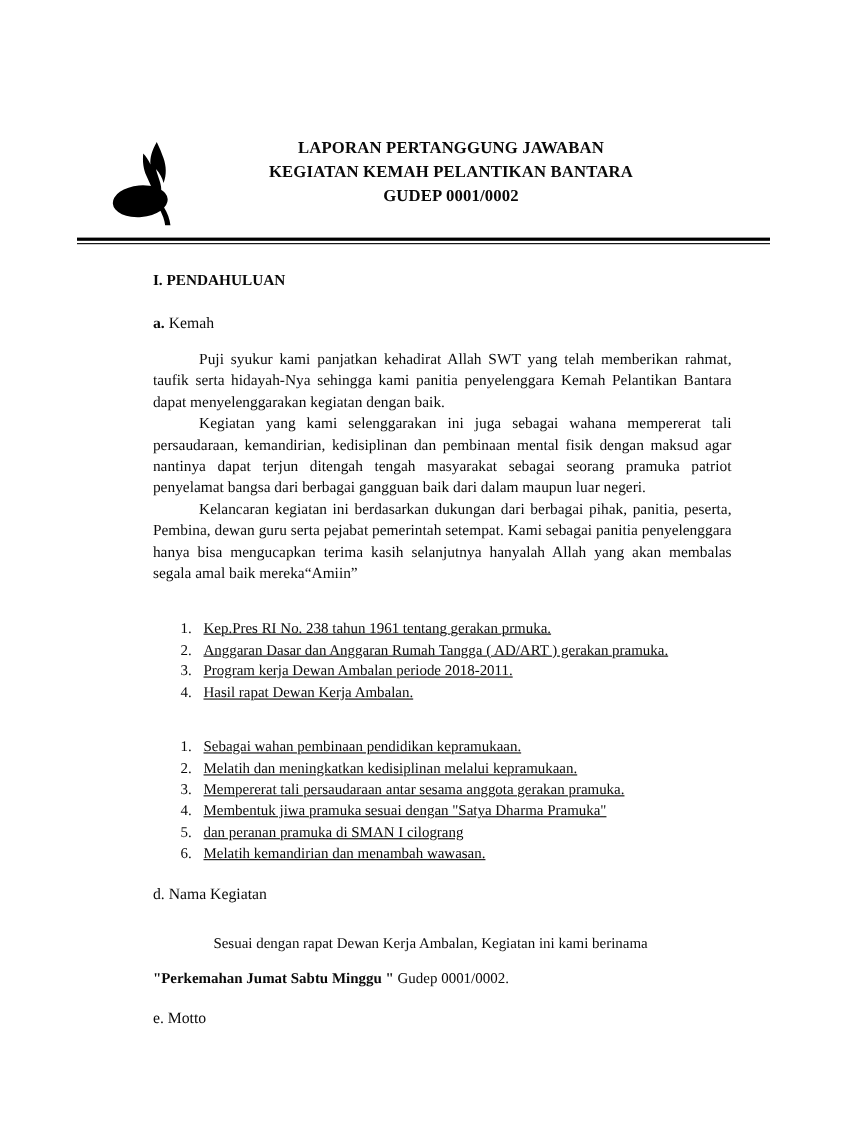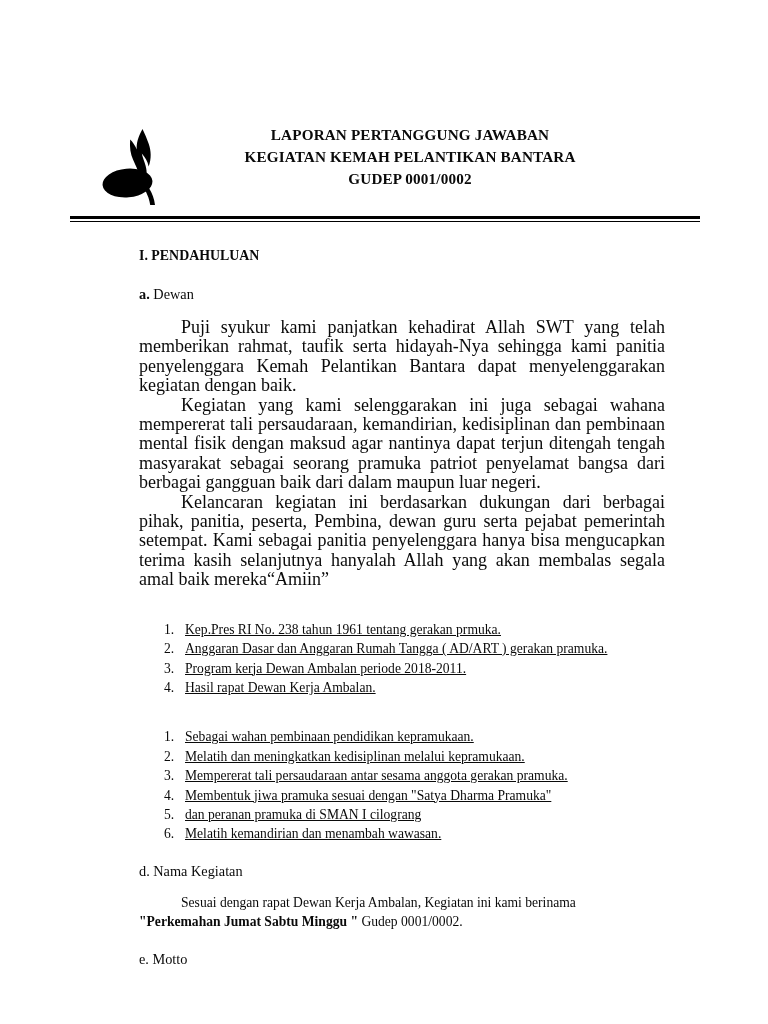--- a/index.html
+++ b/index.html
@@ -104,21 +104,21 @@
     font-size: 14.3px;
     margin: 0;
     line-height: 19px;
   }
   .sub-heading .letter-bold { font-weight: bold; }
 
   p.para {
     margin: 0;
     text-align: justify;
     text-indent: 42px;
-    font-size: 18px;
+    font-size: 14px;
     line-height: 19.4px;
     hyphens: none;
   }
 
   .sp-12 { height: 12px; }
   .sp-14 { height: 14px; }
   .sp-18 { height: 18px; }
   .sp-20 { height: 20px; }
 
   ol.num-list {
@@ -139,21 +139,21 @@
   }
   ol.num-list > li .item-text {
     flex: 1 1 auto;
     text-decoration: underline;
   }
   ol.num-list > li .item-text .cont {
     display: block;
   }
 
   .named-line {
-    margin: 0;
+    margin: 13px;
     text-align: justify;
     text-indent: 42px;
     font-size: 13.6px;
     line-height: 19.4px;
   }
   .named-line2 {
     margin: 0;
     font-size: 13.6px;
     line-height: 19.4px;
   }
@@ -205,21 +205,21 @@
   </div>
 
   <div class="body-area">
 
     <h1 class="sec-heading">I. PENDAHULUAN</h1>
 
     <div class="sp-20"></div>
 
     <div class="sub-heading">
       <span class="letter-bold">a.</span>
-      <span>Dewan</span>
+      <span>Kemah</span>
     </div>
 
     <div class="sp-14"></div>
 
     <p class="para">Puji syukur kami panjatkan kehadirat Allah SWT yang telah memberikan rahmat, taufik serta hidayah-Nya sehingga kami panitia penyelenggara Kemah Pelantikan Bantara dapat menyelenggarakan kegiatan dengan baik.</p>
     <p class="para">Kegiatan yang kami selenggarakan ini juga sebagai wahana mempererat tali persaudaraan, kemandirian, kedisiplinan dan pembinaan mental fisik dengan maksud agar nantinya dapat terjun ditengah tengah masyarakat sebagai seorang pramuka patriot penyelamat bangsa dari berbagai gangguan baik dari dalam maupun luar negeri.</p>
     <p class="para">Kelancaran kegiatan ini berdasarkan dukungan dari berbagai pihak, panitia, peserta, Pembina, dewan guru serta pejabat pemerintah setempat. Kami sebagai panitia penyelenggara hanya bisa mengucapkan terima kasih selanjutnya hanyalah Allah yang akan membalas segala amal baik mereka“Amiin”</p>
 
     <div class="sp-18"></div>
 

